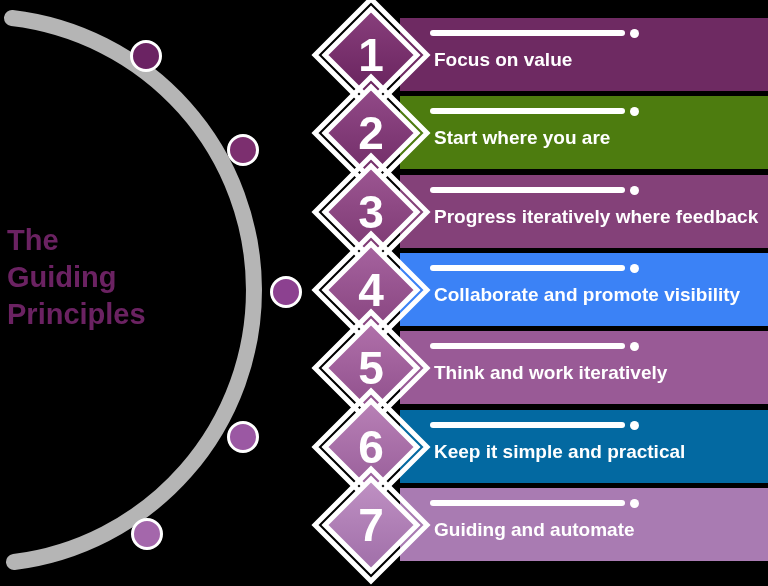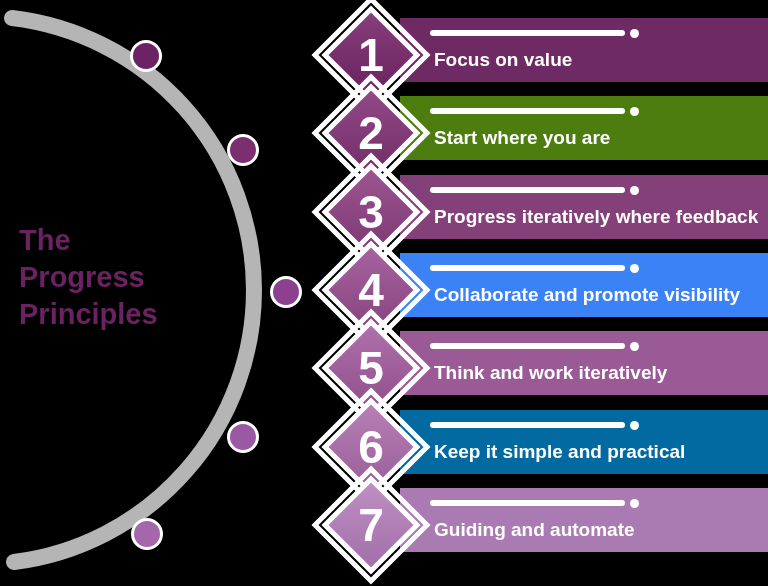--- a/index.html
+++ b/index.html
@@ -12,21 +12,21 @@
   .arc-dot{
     position:absolute;width:32px;height:32px;border-radius:50%;
     border:3px solid #fff;box-sizing:border-box;z-index:2;
   }
   .title{
     position:absolute;left:7px;top:222px;z-index:3;
     font-size:29px;line-height:37px;font-weight:bold;letter-spacing:0;
   }
   
   .bar{
-    position:absolute;left:400px;width:368px;height:64px;z-index:4;
+    position:absolute;left:400px;width:368px;height:73px;z-index:4;
   }
   .accent-line{
     position:absolute;left:30px;top:12px;width:195px;height:6px;
     background:#fff;border-radius:3px;
   }
   .accent-dot{
     position:absolute;left:230px;top:11px;width:9px;height:9px;
     background:#fff;border-radius:50%;
   }
   .label{
@@ -49,23 +49,23 @@
   <svg class="arc-svg" width="310" height="586" viewBox="0 0 310 586">
     <path d="M 12 18 A 274 274 0 0 1 14 562" fill="none" stroke-width="16" stroke-linecap="round" stroke="#B5B5B5"></path>
   </svg>
 
   <span class="arc-dot" style="left: 130px; top: 40px; background-color: rgb(107, 35, 99);"></span>
   <span class="arc-dot" style="left: 227px; top: 134px; background-color: rgb(124, 47, 111);"></span>
   <span class="arc-dot" style="left: 270px; top: 276px; background-color: rgb(140, 65, 144);"></span>
   <span class="arc-dot" style="left: 227px; top: 421px; background-color: rgb(155, 88, 163);"></span>
   <span class="arc-dot" style="left: 131px; top: 518px; background-color: rgb(164, 103, 171);"></span>
 
-  <div class="title" style="color: rgb(107, 34, 98); margin-left: 12px;">
+  <div class="title" style="color: rgb(107, 34, 98);">
     <div>The</div>
-    <div>Progress</div>
+    <div>Guiding</div>
     <div>Principles</div>
   </div>
 
   <div class="bar" style="top: 18px; background-color: rgb(110, 42, 98);">
     <span class="accent-line"></span>
     <span class="accent-dot"></span>
     <div class="label">Focus on value</div>
   </div>
   <div class="bar" style="top: 96px; background-color: #4d7c0f;">
     <span class="accent-line"></span>

